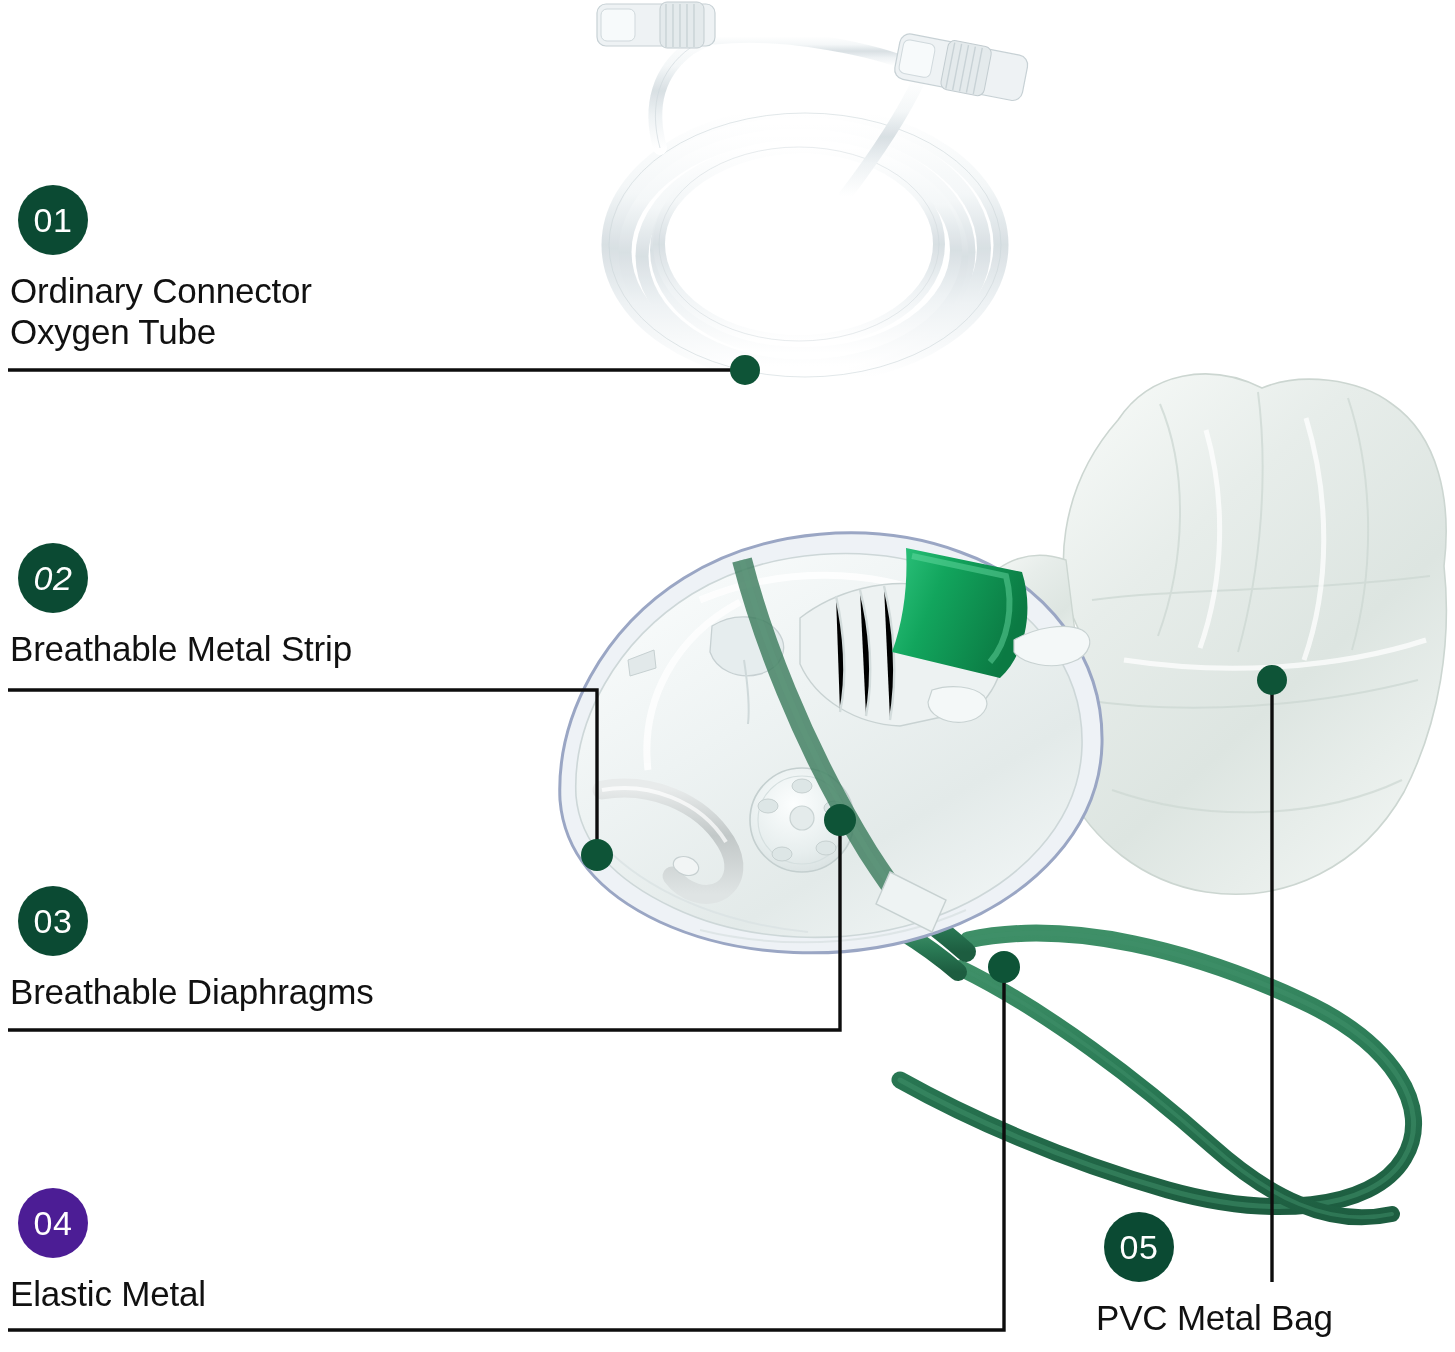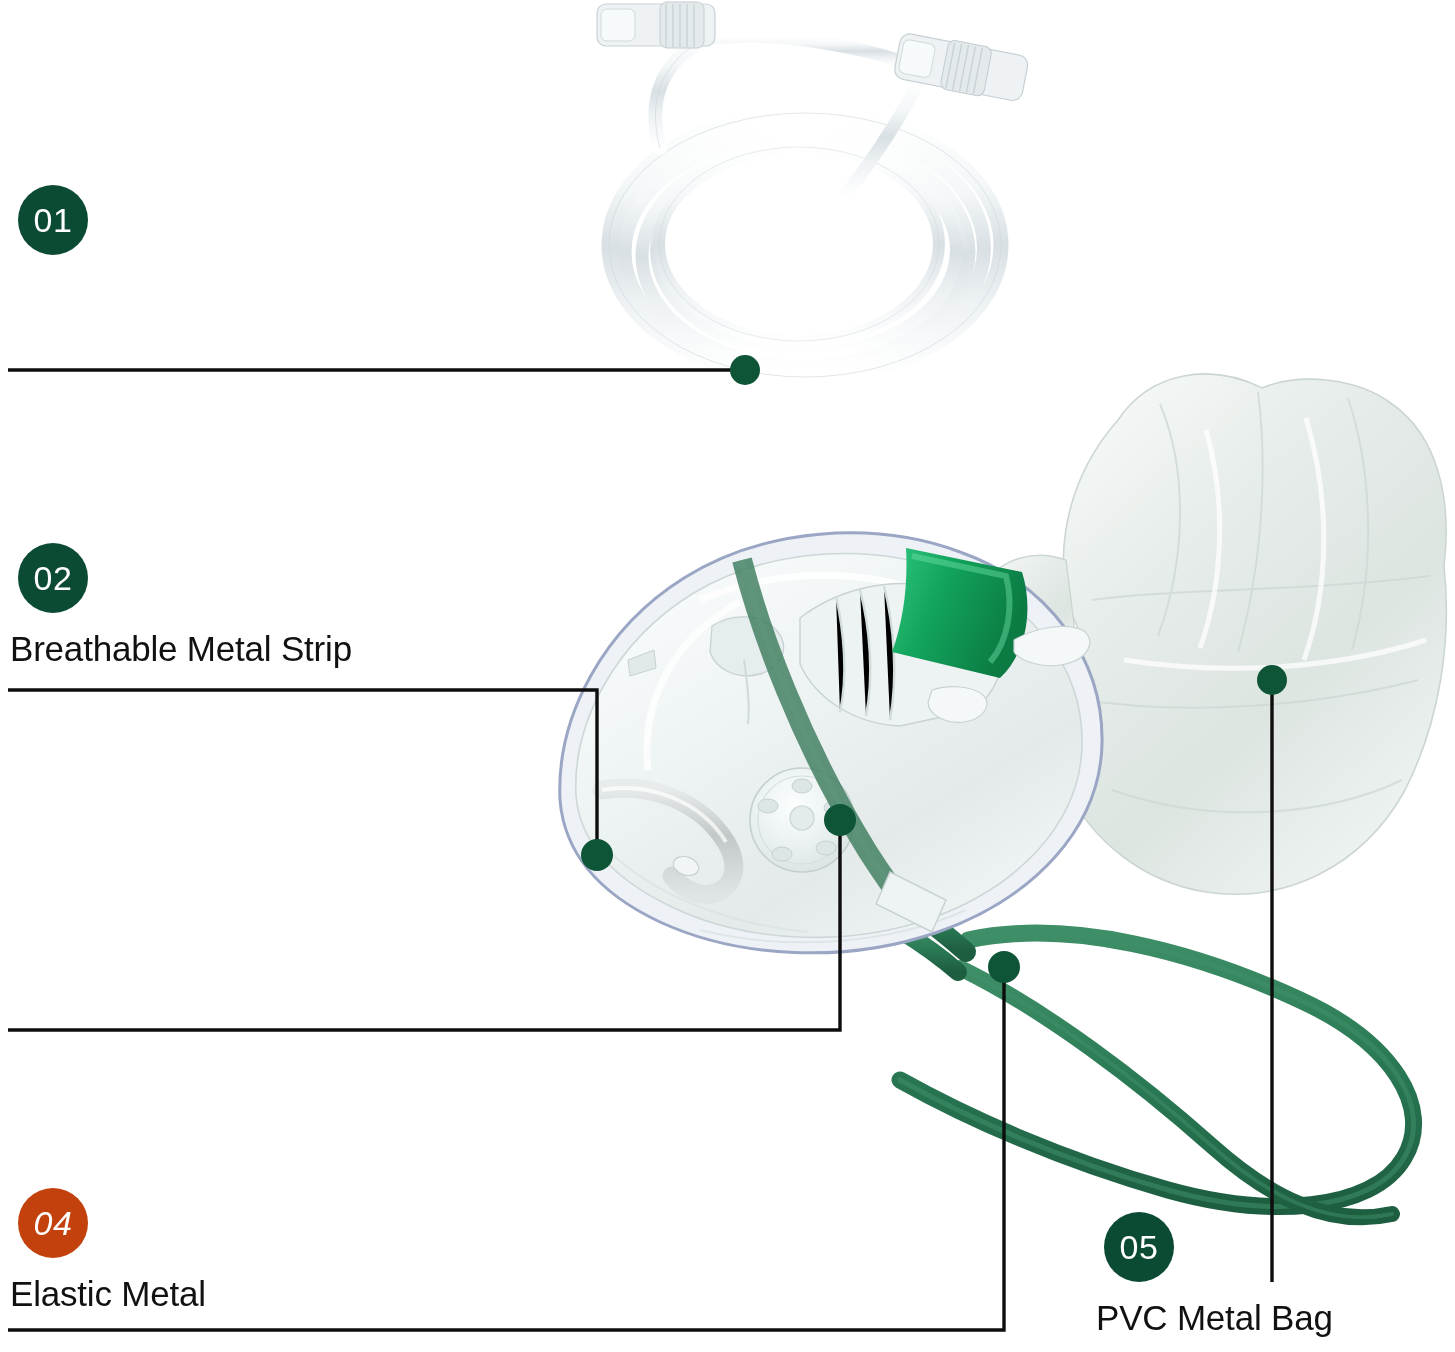--- a/index.html
+++ b/index.html
@@ -255,30 +255,36 @@
       <circle cx="745" cy="370" r="15"></circle>
       <circle cx="597" cy="855" r="16"></circle>
       <circle cx="840" cy="820" r="16"></circle>
       <circle cx="1004" cy="967" r="16"></circle>
       <circle cx="1272" cy="680" r="15"></circle>
     </g>
   </svg>
 
   <div class="callout" style="left:10px; top:185px;">
     <div class="badge" style="background:#0B4A33; margin-left:8px;">01</div>
+    <div class="cap">Ordinary Connector
+Oxygen Tube</div>
   </div>
 
   <div class="callout" style="left:10px; top:543px;">
-    <div class="badge" style="background:#0B4A33; margin-left:8px;">02</div>
+    <div class="badge" style="background:#0B4A33; margin-left:8px;font-style:italic;">02</div>
     <div class="cap">Breathable Metal Strip</div>
   </div>
 
+  <div class="callout" style="left:10px; top:886px;">
+    <div class="badge" style="background:#0B4A33; margin-left:8px;">03</div>
+    <div class="cap">Breathable Diaphragms</div>
+  </div>
 
   <div class="callout" style="left:10px; top:1188px;">
-    <div class="badge" style="background:#c2410c; margin-left:8px;font-style:italic;">04</div>
+    <div class="badge" style="background:#4c1d95; margin-left:8px;">04</div>
     <div class="cap">Elastic Metal</div>
   </div>
 
   <div class="callout" style="left:1096px; top:1212px;">
     <div class="badge" style="background:#0B4A33; margin-left:8px;">05</div>
     <div class="cap">PVC Metal Bag</div>
   </div>
 
 </div>
 

